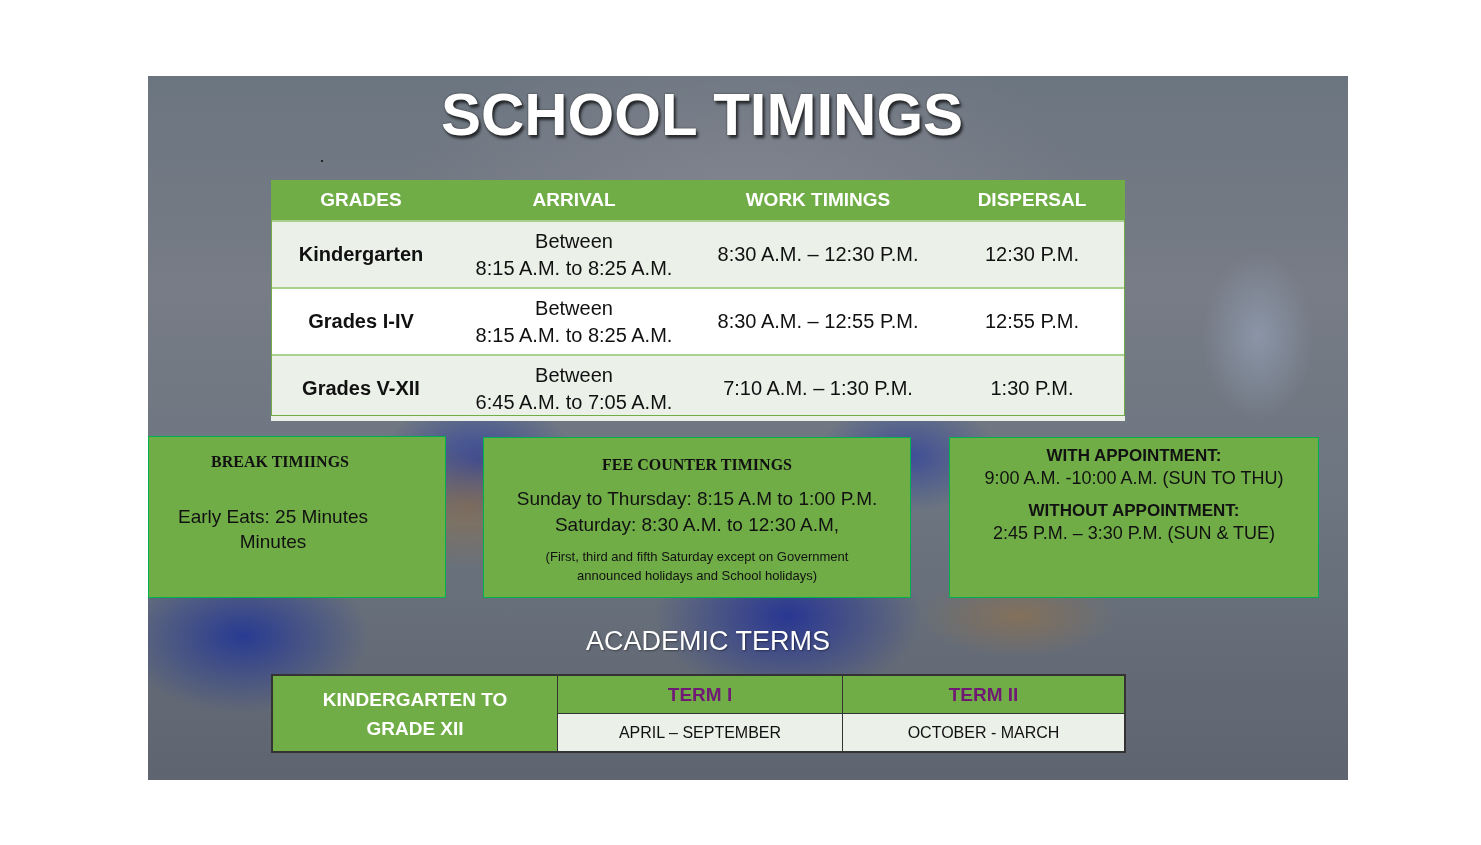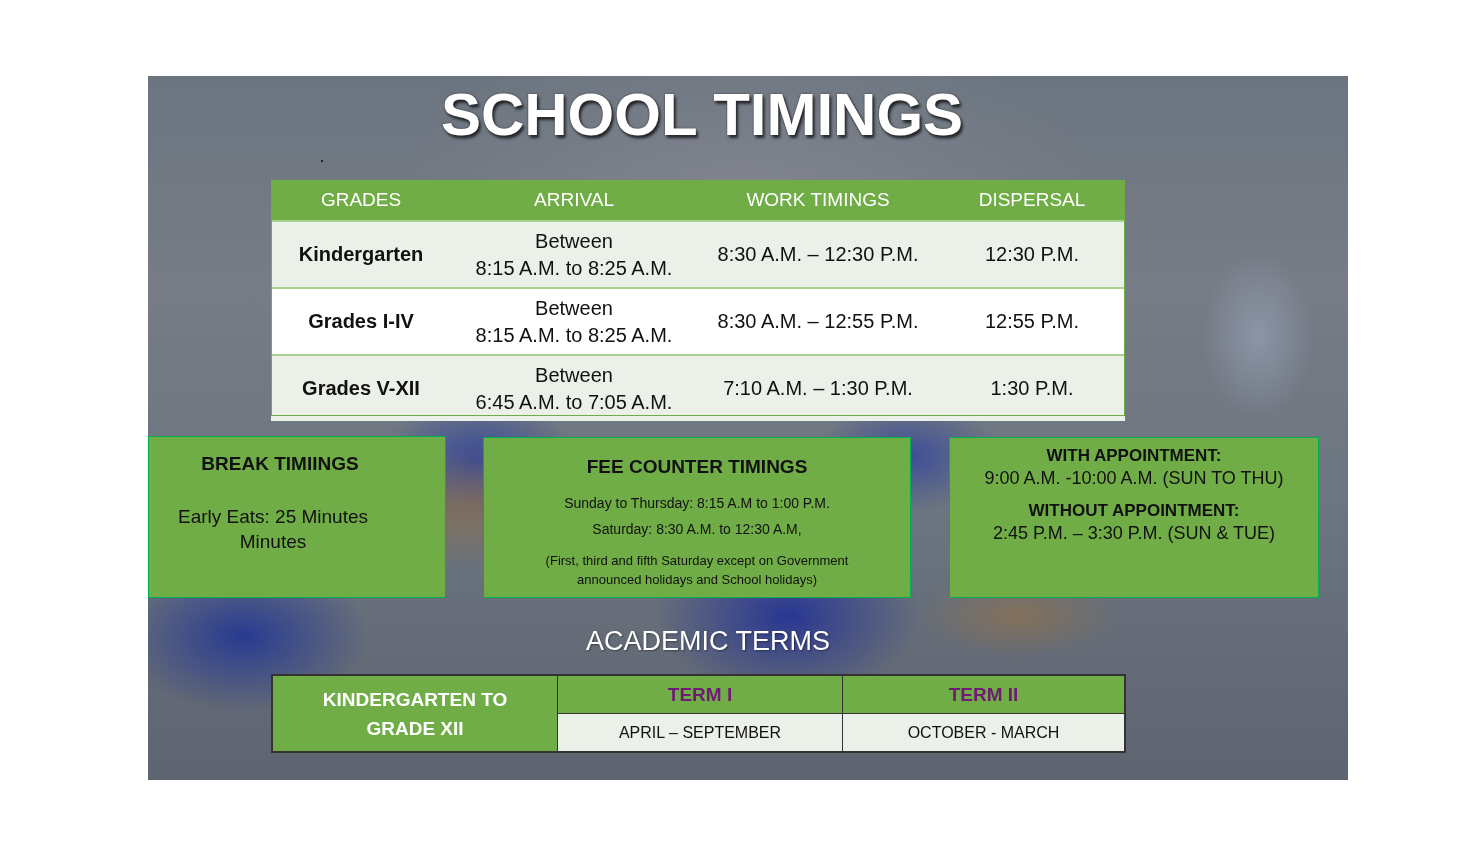--- a/index.html
+++ b/index.html
@@ -23,44 +23,44 @@
   .title {
     position: absolute; left: 0; width: 1108px; top: 4px; text-align: center;
     font-size: 60px; font-weight: bold; color: #ffffff; letter-spacing: 0px;
     text-shadow: 0 0 2px #333, 2px 3px 3px rgba(0,0,0,0.7);
   }
   .dot { position: absolute; left: 173px; top: 84px; width: 2px; height: 2px; background: #222; }
 
   
   .tt { position: absolute; left: 123px; top: 104px; width: 854px; border-collapse: collapse; }
   .tt th {
-    background: #70ad47; color: #ffffff; font-size: 19px; font-weight: normal; height: 40px;
+    background: #70ad47; color: #ffffff; font-size: 19px; font-weight: bold; height: 40px;
     text-align: center; padding: 0;
   }
   .tt td {
     text-align: center; font-size: 20px; color: #111; height: 65px; padding: 0; line-height: 27px;
     border-top: 2px solid #a9d18e;
   }
   .tt tr.odd td { background: #ebf0e8; }
   .tt tr.even td { background: #ffffff; }
   .tt td.grade { font-weight: bold; }
   .tt-wrap { position: absolute; left: 123px; top: 104px; width: 854px; height: 236px; border: 1px solid #70ad47; border-top: none; box-sizing: border-box; pointer-events:none; }
 
   
   .box {
     position: absolute; background: #70ad47; border: 1.5px solid #00b050; box-sizing: border-box;
     color: #111; text-align: center;
   }
-  .box .h { font-weight: bold; font-size: 19px; }
+  .box .h { font-weight: bold; font-size: 16px; font-family: Liberation Serif, serif; }
   .break-box { left: 0px; top: 360px; width: 298px; height: 162px; }
   .break-box .h { position: absolute; left: 0; width: 262px; top: 16px; }
   .break-box .body { position: absolute; left: 0; width: 248px; top: 67px; font-size: 19px; line-height: 25px; }
   .fee-box { left: 335px; top: 361px; width: 428px; height: 161px; }
   .fee-box .h { margin-top: 18px; }
-  .fee-box .l { font-size: 14px; line-height: 26px; }
+  .fee-box .l { font-size: 19px; line-height: 26px; }
   .fee-box .l1 { margin-top: 12px; }
   .fee-box .note { font-size: 13px; line-height: 19px; margin-top: 9px; }
   .pr-box { left: 801px; top: 361px; width: 370px; height: 161px; }
   .pr-box .h { margin-top: 16px; }
   .pr-box .sh { font-weight: bold; font-size: 17px; margin-top: 8px; }
   .pr-box .v { font-size: 18px; line-height: 24px; }
   .pr-box .sh2 { margin-top: 11px; }
 
   .acad-title {
     position: absolute; left: 0; width: 1120px; top: 550px; text-align: center;

